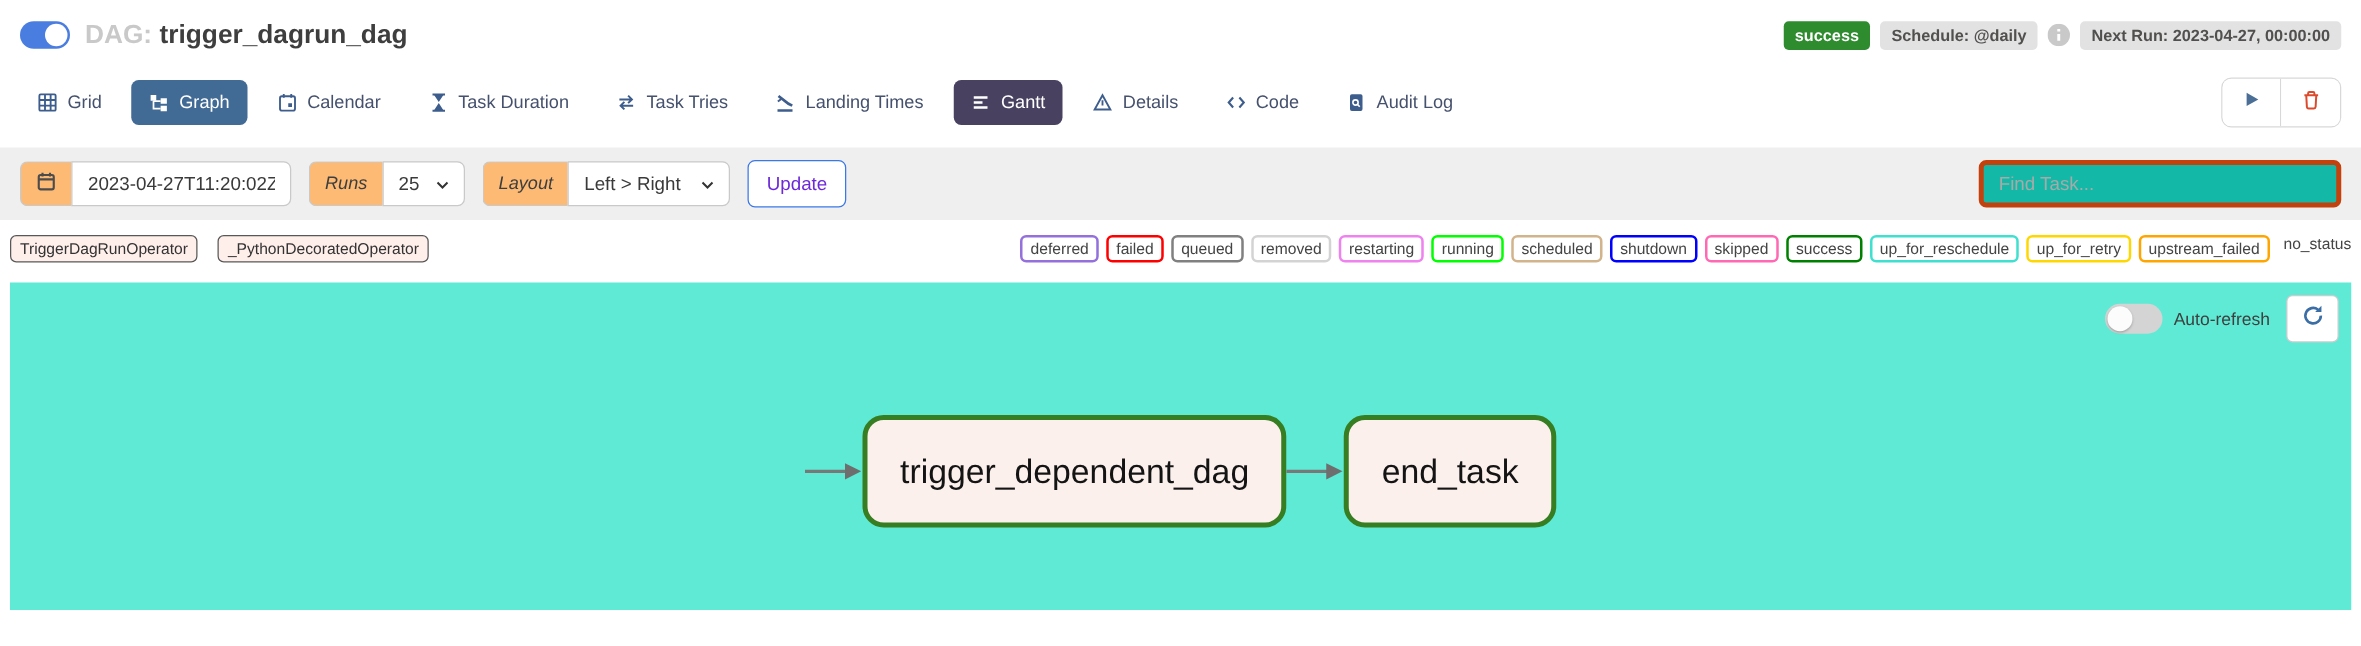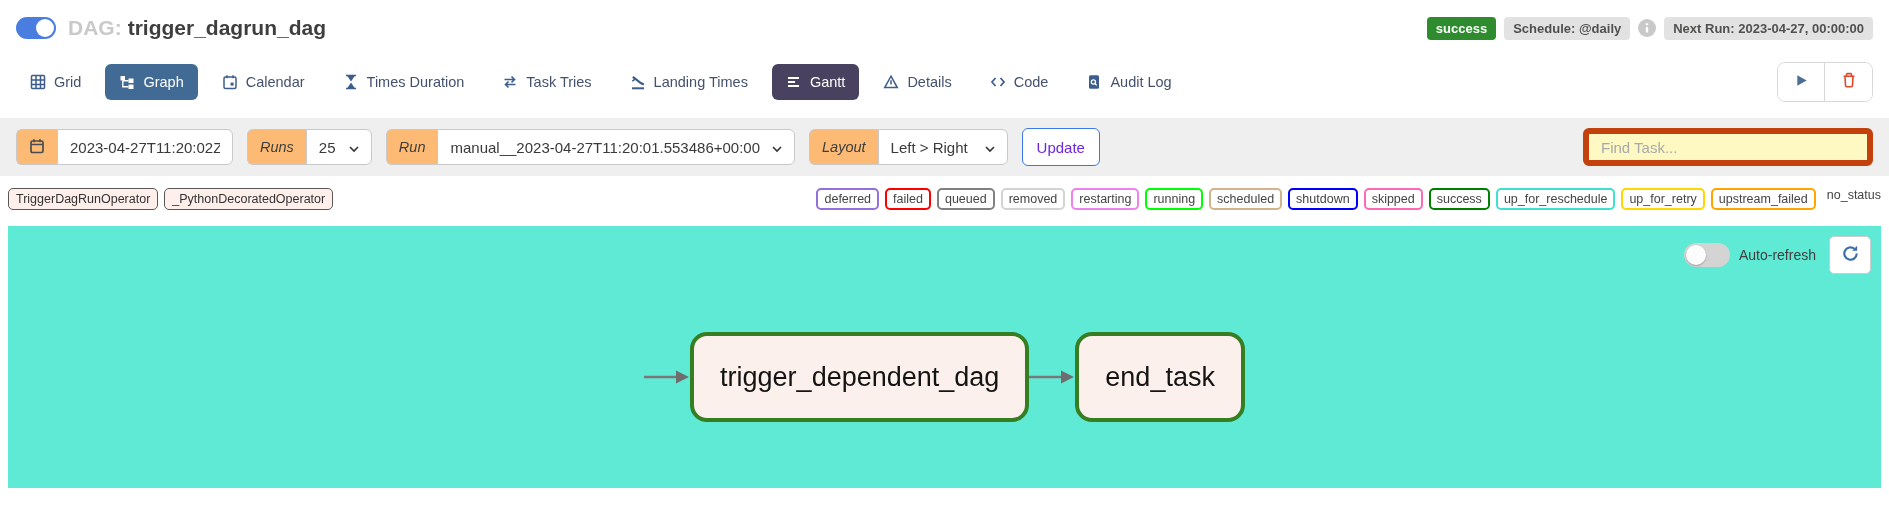--- a/index.html
+++ b/index.html
@@ -33,24 +33,24 @@
   .filterbar { background:#efefef; display:flex; align-items:center; padding:10px 16px; gap:14px; }
   .igroup { display:flex; align-items:stretch; height:36px; }
   .addon { background:#fdba74; border:1px solid #c9c9c9; border-right:none; display:flex; align-items:center; padding:0 12px; font-size:14.5px; color:#3e3e3e; border-radius:6px 0 0 6px;font-style:italic; }
   .control { background:#fff; border:1px solid #c9c9c9; border-radius:0 6px 6px 0; display:flex; align-items:center; padding:0 12px; font-size:15px; color:#3a3a3a; gap:12px; white-space:nowrap; }
   .control.is-select { cursor:pointer; }
   input.control { outline:none; }
   input::placeholder { color:#a9a9a9; }
   .date-input { width:176px; }
   .runs-select { width:66px; justify-content:space-between; }
   .update-btn { background:#fff; border:1.5px solid #3b78e7; color:#6d28d9; border-radius:6px; padding:0 14px; height:38px; font-size:15px; cursor:pointer; font-family:inherit; }
-  .find-input { margin-left:auto; width:290px; height:38px; border:6px solid #c2410c; border-radius:6px; padding:0 12px; font-size:15px; color:#333; background:#fef9c3; }
-
-  
-  .legendbar { display:flex; align-items:center; padding:12px 8px; gap:6px; }
+  .find-input { margin-left:auto; width:290px; height:38px; border:4px solid #c2410c; border-radius:6px; padding:0 12px; font-size:15px; color:#333; background:#14b8a6; }
+
+  
+  .legendbar { display:flex; align-items:center; padding:12px 8px; gap:16px; }
   .op-badge { border:1px solid #585858; border-radius:5px; padding:3px 7px; font-size:12.5px; color:#333; cursor:default; white-space:nowrap; }
   .status-badges { margin-left:auto; display:flex; gap:6px; }
   .status-badge { border:2px solid #999; border-radius:5px; padding:2px 6px; font-size:12.5px; color:#444; background:#fff; cursor:default; white-space:nowrap; }
   .no-status { font-size:12.5px; color:#444; margin-left:5px; }
 
   
   .grapharea { margin:4px 8px 0; background:#5eead4; height:262px; position:relative; }
   .autorefresh { position:absolute; top:10px; right:10px; display:flex; align-items:center; gap:9px; }
   .toggle-off { width:46px; height:24px; border-radius:12px; background:#d4d4d4; position:relative; cursor:pointer; }
   .toggle-off .knob { position:absolute; top:2px; left:2px; width:20px; height:20px; border-radius:50%; background:#fcfcfc; box-shadow:0 1px 2px rgba(0,0,0,.25); }
@@ -113,21 +113,21 @@
       </span>
     <span>Calendar</span>
   </div>
   <div class="tab">
     <span>
         <svg width="16" height="16" viewBox="0 0 16 16">
           <path d="M4 1.5h8L8 7.6 4 1.5zM4 14.5h8L8 8.4 4 14.5z" fill="currentColor"></path>
           <path d="M3 1.5h10M3 14.5h10" stroke="currentColor" stroke-width="1.6"></path>
         </svg>
       </span>
-    <span>Times Duration</span>
+    <span>Task Duration</span>
   </div>
   <div class="tab">
     <span>
         <svg width="16" height="16" viewBox="0 0 16 16" fill="none" stroke="currentColor" stroke-width="1.6">
           <path d="M2.5 5.5h9.5M9.5 2.5l3 3-3 3"></path>
           <path d="M13.5 10.5H4M6.5 7.5l-3 3 3 3"></path>
         </svg>
       </span>
     <span>Task Tries</span>
   </div>
@@ -199,29 +199,20 @@
             <rect x="2" y="3" width="12" height="11.5" rx="1.5"></rect>
             <path d="M5 1.2v3M11 1.2v3M2 6.5h12"></path>
           </svg></span>
     </div>
     <input class="control date-input" value="2023-04-27T11:20:02Z" style="">
   </div>
   <div class="igroup">
     <div class="addon">Runs</div>
     <div class="control is-select runs-select">
       <span>25</span>
-      <span><svg width="10" height="8" viewBox="0 0 10 8" fill="none" stroke="#333" stroke-width="1.6">
-            <path d="M1 2l4 4 4-4"></path>
-          </svg></span>
-    </div>
-  </div>
-  <div class="igroup">
-    <div class="addon">Run</div>
-    <div class="control is-select">
-      <span>manual__2023-04-27T11:20:01.553486+00:00</span>
       <span><svg width="10" height="8" viewBox="0 0 10 8" fill="none" stroke="#333" stroke-width="1.6">
             <path d="M1 2l4 4 4-4"></path>
           </svg></span>
     </div>
   </div>
   <div class="igroup">
     <div class="addon">Layout</div>
     <div class="control is-select" style="width:130px; justify-content:space-between;">
       <span>Left &gt; Right</span>
       <span><svg width="10" height="8" viewBox="0 0 10 8" fill="none" stroke="#333" stroke-width="1.6">

